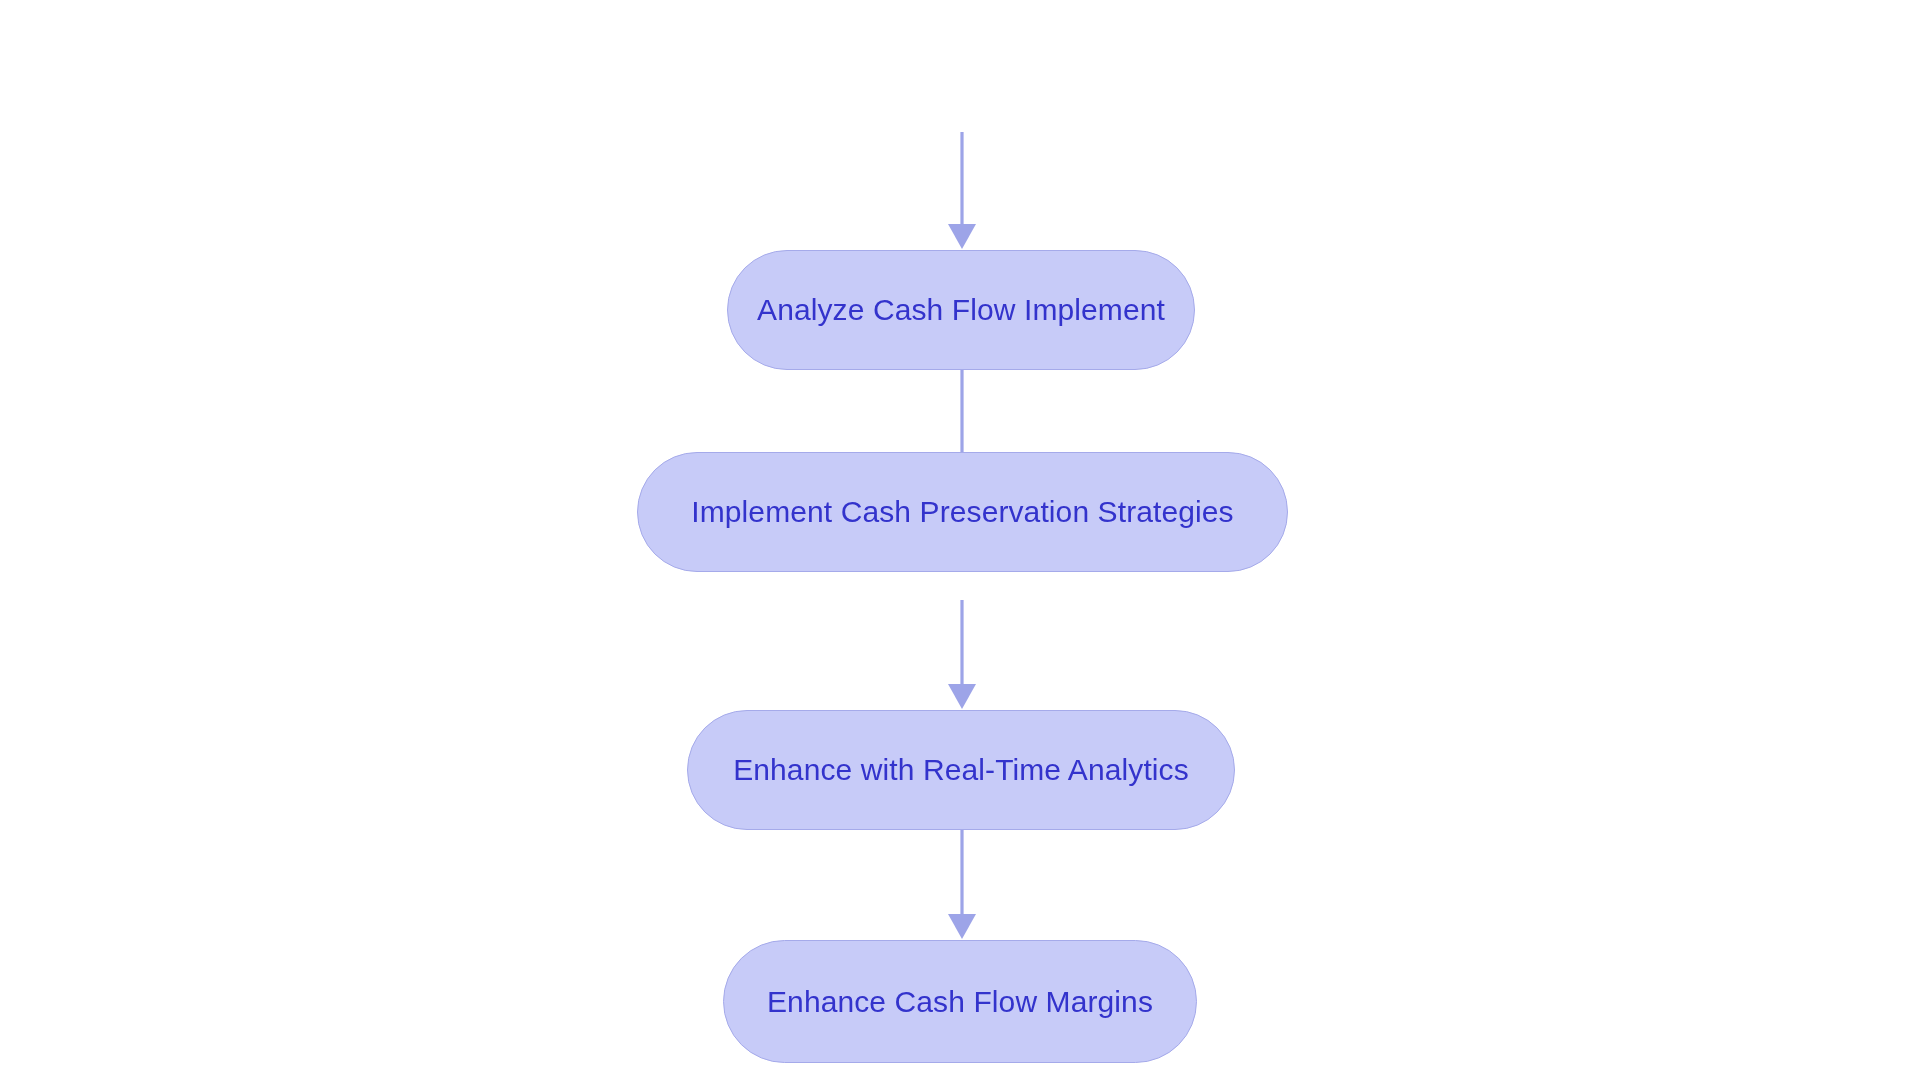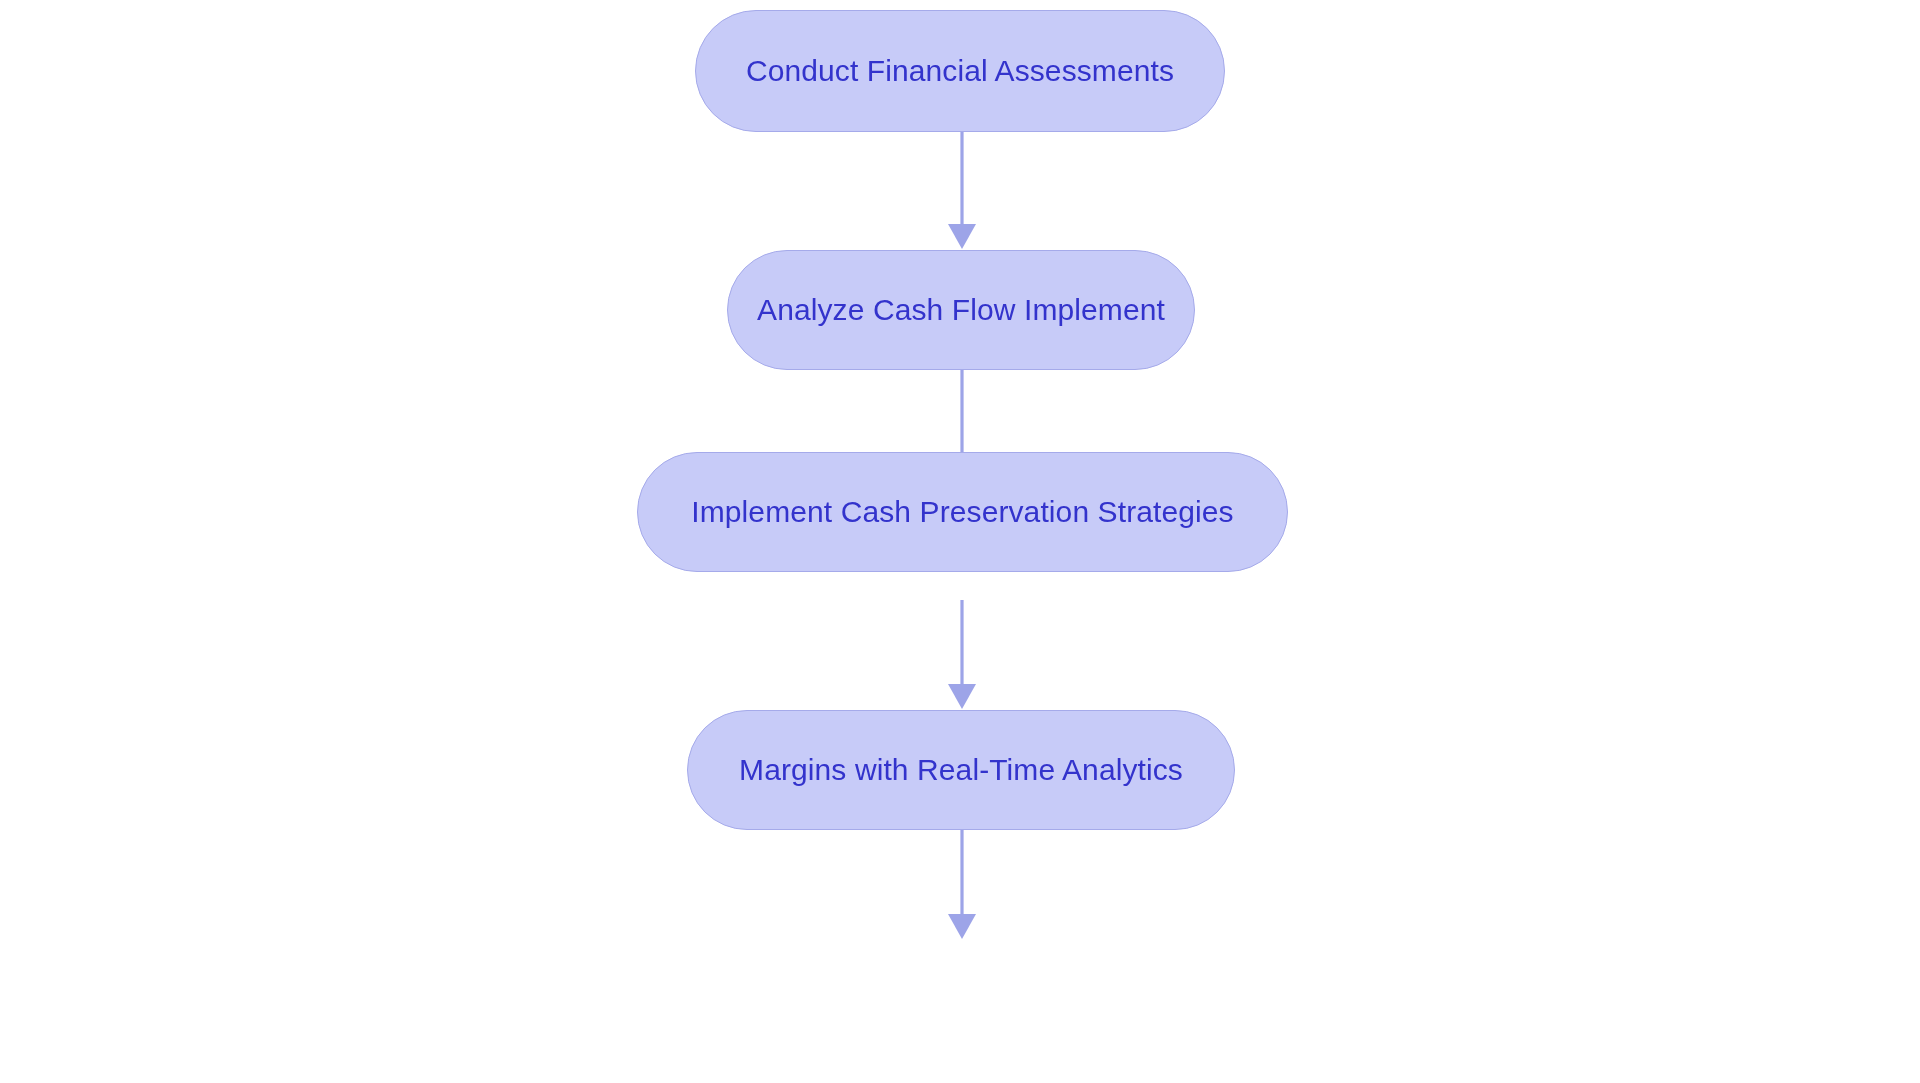--- a/index.html
+++ b/index.html
@@ -60,23 +60,20 @@
   #connector-0 { left: 932px; top: 132px; width: 60px; height: 118px; }
   #connector-1 { left: 932px; top: 370px; width: 60px; height: 110px; }
   #connector-2 { left: 932px; top: 600px; width: 60px; height: 110px; }
   #connector-3 { left: 932px; top: 830px; width: 60px; height: 110px; }
 </style>
 </head>
 <body>
 
 <div id="flowchart-canvas">
 
-  <div class="node" id="node-0">
-    <span class="node-label">Conduct Financial Assessments</span>
-  </div>
 
   <svg class="connector" id="connector-0" viewBox="0 0 60 118" width="60" height="118">
     <line x1="30" y1="0" x2="30" y2="96" stroke="#9da4e8" stroke-width="3.2"></line>
     <polygon points="30,117 16,92 44,92" fill="#9da4e8"></polygon>
   </svg>
 
   <div class="node" id="node-1">
     <span class="node-label">Analyze Cash Flow Implement</span>
   </div>
 
@@ -88,22 +85,25 @@
   <div class="node" id="node-2">
     <span class="node-label">Implement Cash Preservation Strategies</span>
   </div>
 
   <svg class="connector" id="connector-2" viewBox="0 0 60 110" width="60" height="110">
     <line x1="30" y1="0" x2="30" y2="88" stroke="#9da4e8" stroke-width="3.2"></line>
     <polygon points="30,109 16,84 44,84" fill="#9da4e8"></polygon>
   </svg>
 
   <div class="node" id="node-3">
-    <span class="node-label">Margins with Real-Time Analytics</span>
+    <span class="node-label">Enhance with Real-Time Analytics</span>
   </div>
 
   <svg class="connector" id="connector-3" viewBox="0 0 60 110" width="60" height="110">
     <line x1="30" y1="0" x2="30" y2="88" stroke="#9da4e8" stroke-width="3.2"></line>
     <polygon points="30,109 16,84 44,84" fill="#9da4e8"></polygon>
   </svg>
 
+  <div class="node" id="node-4">
+    <span class="node-label">Enhance Cash Flow Margins</span>
+  </div>
 
 </div>
 
 </body></html>

